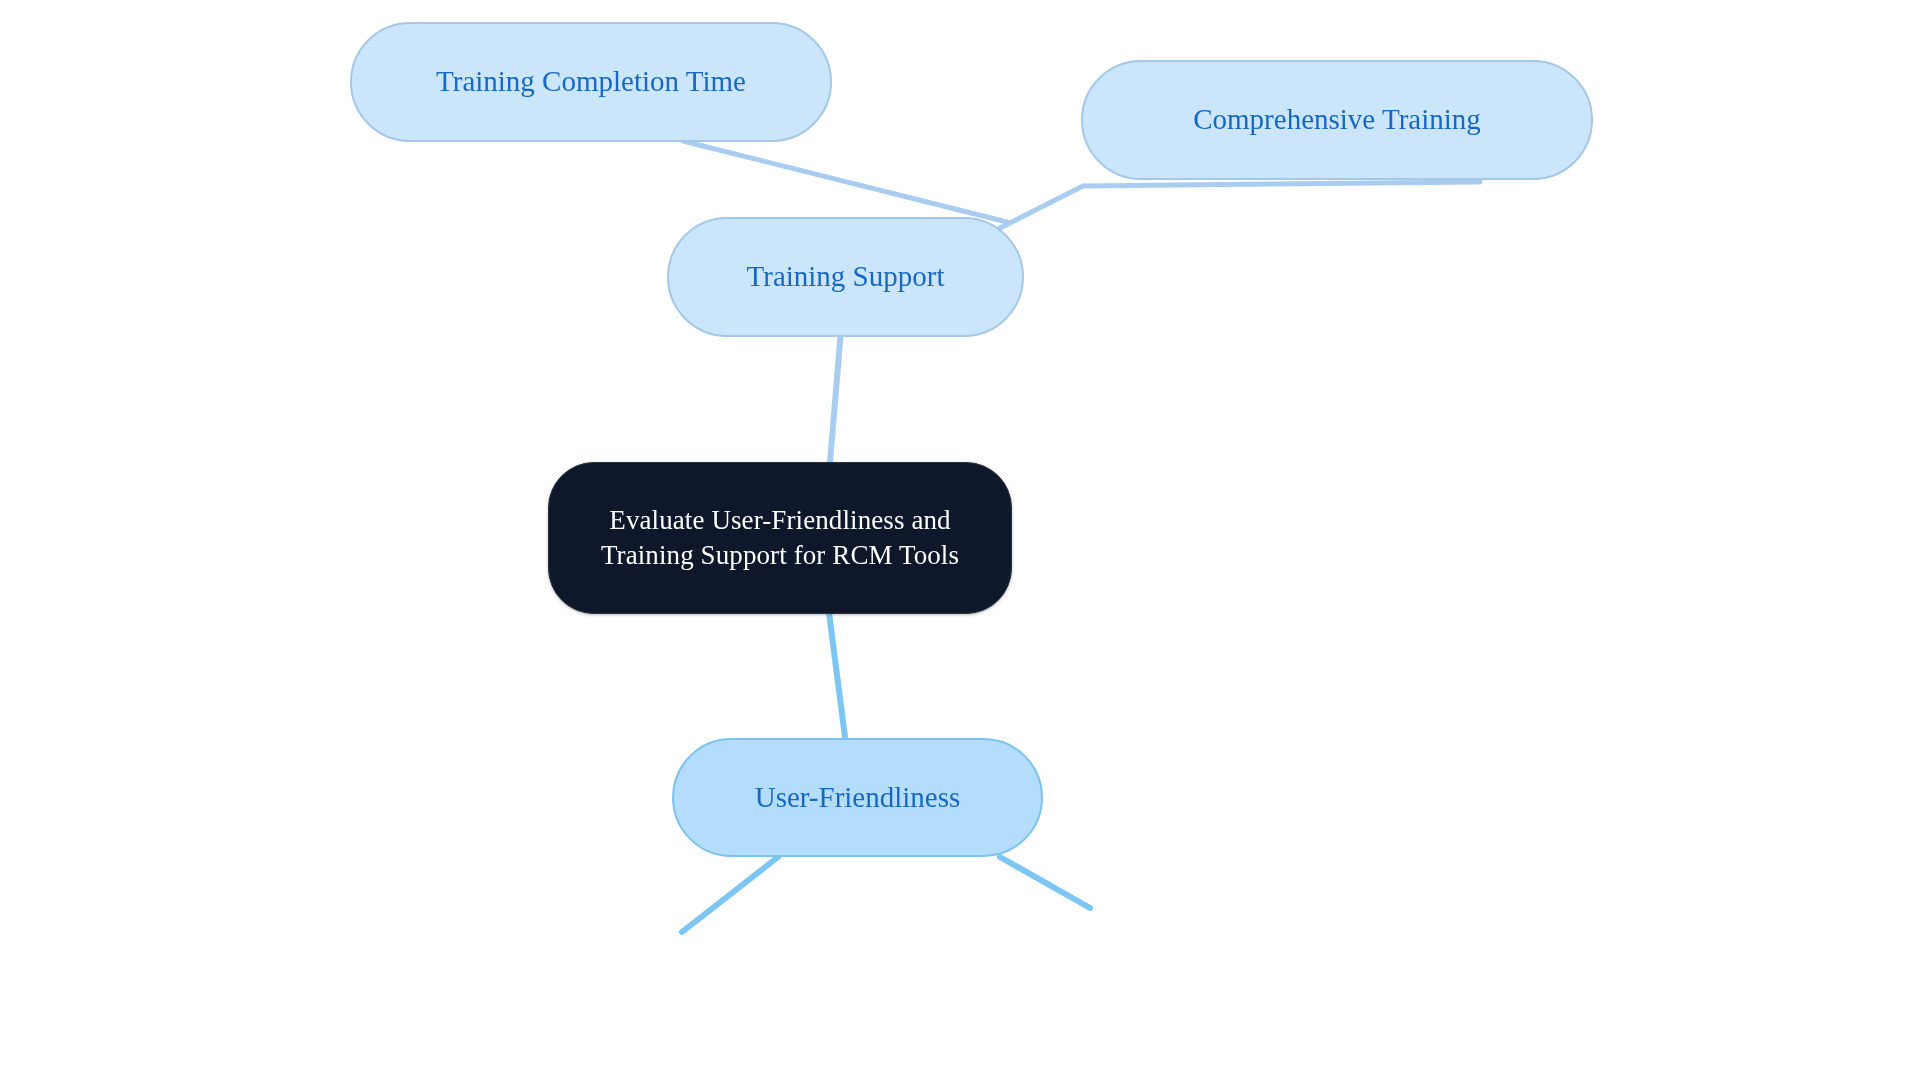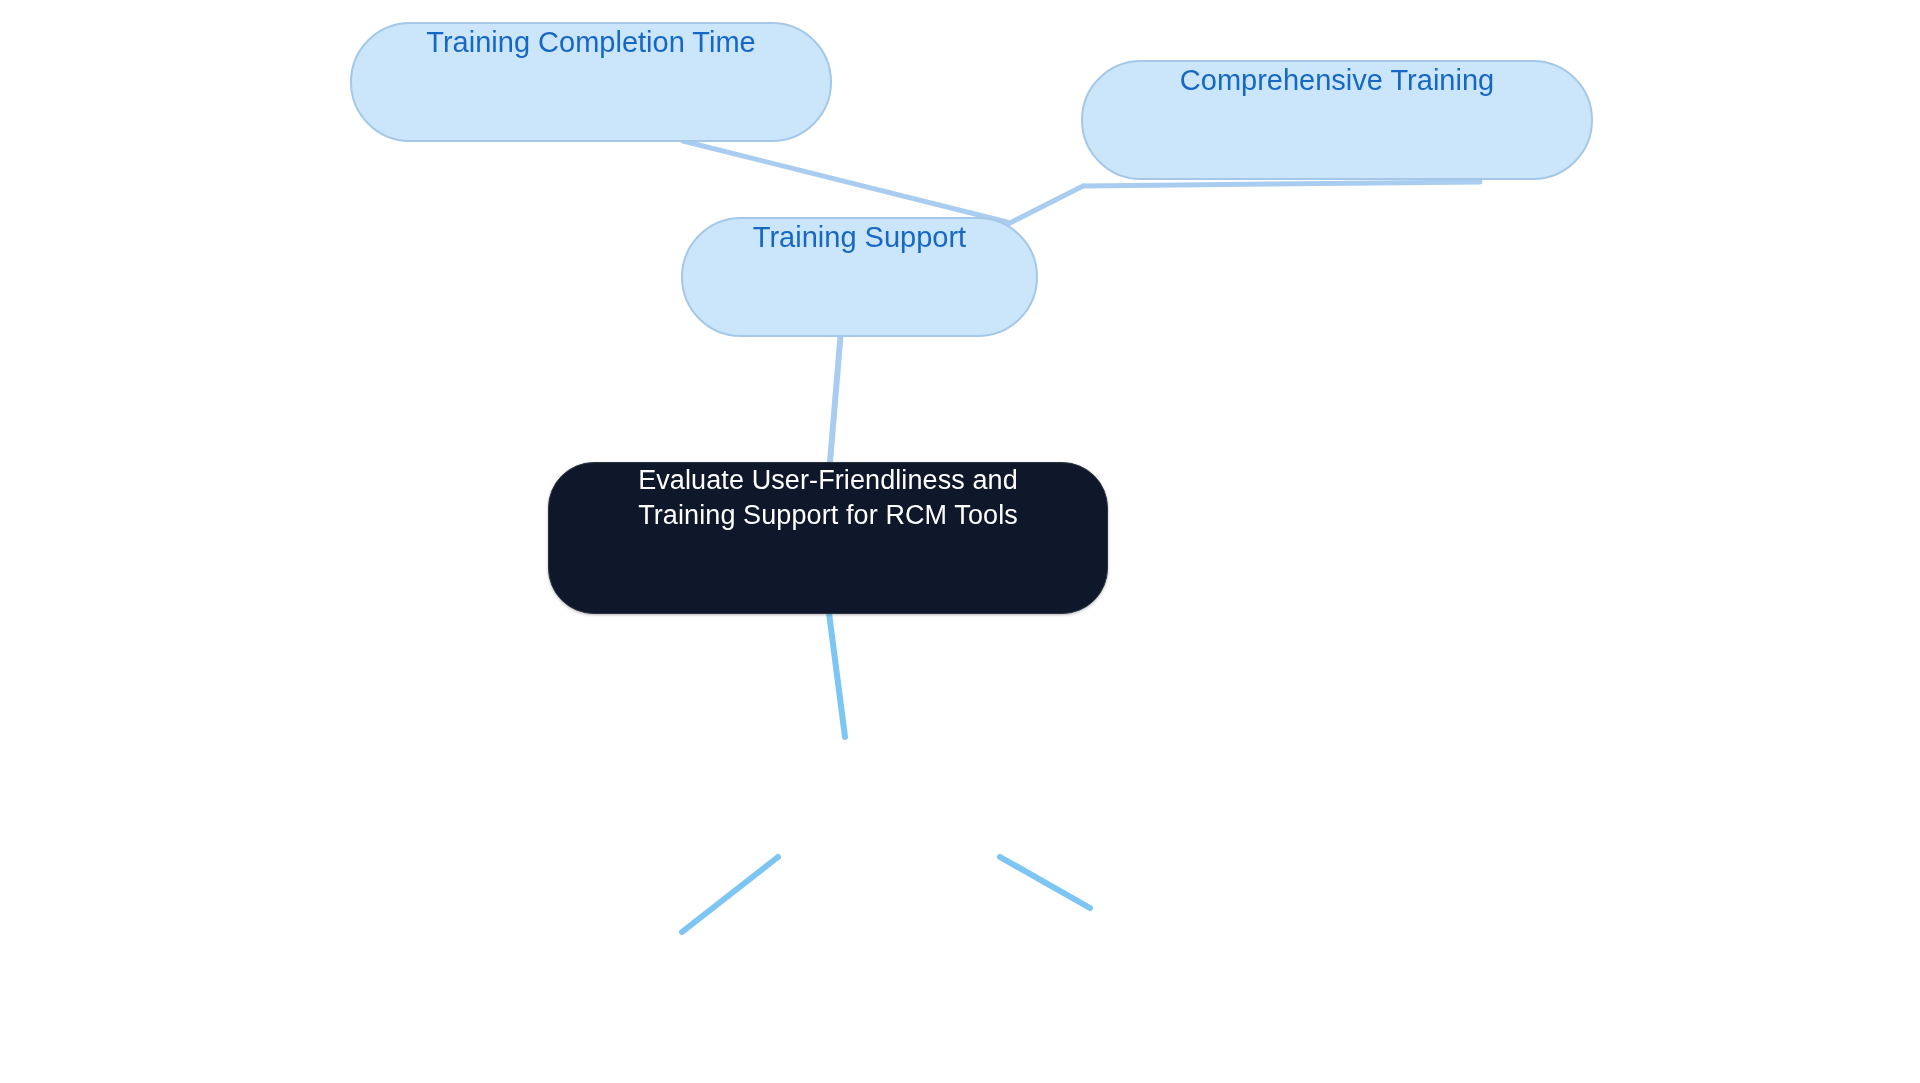--- a/index.html
+++ b/index.html
@@ -16,26 +16,28 @@
     background:#ffffff;
   }
   #edge-layer {
     position:absolute; left:0; top:0;
     width:1920px; height:1083px;
     pointer-events:none;
   }
   .node {
     position:absolute;
     display:flex;
+    align-items:center;
     justify-content:center;
     text-align:center;
     border-radius:999px;
     white-space:pre-line;
     line-height:1.30;
     user-select:none;
+    font-family:Liberation Serif, serif;
   }
   
   .node.root {
     background:#0f172a;
     color:#ffffff;
     border:1px solid #2b3440;
     border-radius:46px;
     font-size:27px;
     letter-spacing:0.1px;
     box-shadow:0 1px 3px rgba(0,0,0,0.28);
@@ -79,25 +81,28 @@
   </svg>
 
   <div class="node tone-a" style="left:350px; top:22px; width:482px; height:120px;">
     <span class="node-label">Training Completion Time</span>
   </div>
 
   <div class="node tone-a" style="left:1081px; top:60px; width:512px; height:120px;">
     <span class="node-label">Comprehensive Training</span>
   </div>
 
-  <div class="node tone-a" style="left:681px; top:217px; width:357px; height:120px;">
+  <div class="node tone-a" style="left:667px; top:217px; width:357px; height:120px;">
     <span class="node-label">Training Support</span>
   </div>
 
-  <div class="node root" style="left:548px; top:462px; width:560px; height:152px;">
+  <div class="node root" style="left:548px; top:462px; width:464px; height:152px;">
     <span class="node-label">Evaluate User-Friendliness and
 Training Support for RCM Tools</span>
   </div>
 
+  <div class="node tone-b" style="left:672px; top:738px; width:371px; height:119px;">
+    <span class="node-label">User-Friendliness</span>
+  </div>
 
 
 
 </div>
 
 </body></html>

